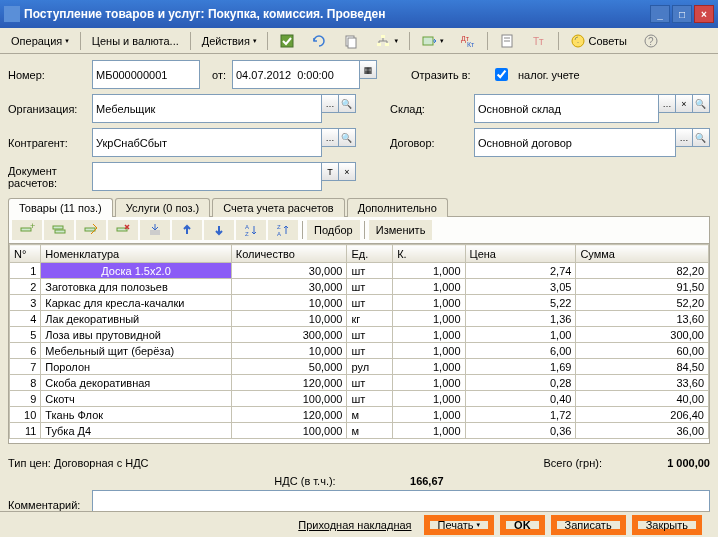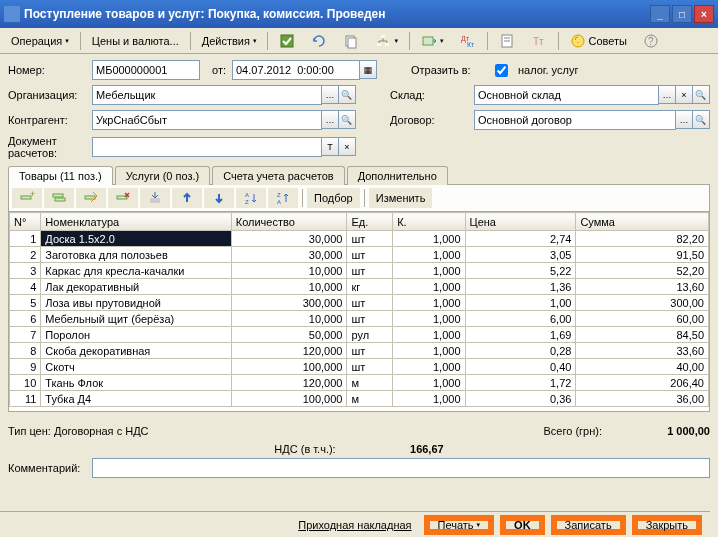--- a/index.html
+++ b/index.html
@@ -10,34 +10,34 @@
 .titlebar-btns { display: flex; gap: 2px; }
 .titlebar-btn { width: 20px; height: 18px; background: #4a7bc5; border: 1px solid #2a5ba5; color: #fff; font-weight: bold; display: flex; align-items: center; justify-content: center; cursor: pointer; font-size: 10px; }
 .titlebar-btn.close { background: #d04848; border-color: #a02828; }
 .toolbar { background: #ece9d8; border-bottom: 1px solid #aca899; height: 26px; display: flex; align-items: center; padding: 0 4px; gap: 2px; }
 .tb-btn { padding: 2px 6px; background: #ece9d8; border: 1px solid transparent; cursor: pointer; display: flex; align-items: center; gap: 3px; height: 20px; }
 .tb-sep { width: 1px; height: 18px; background: #aca899; margin: 0 2px; }
 .dd-arrow { font-size: 7px; }
 .content { padding: 6px 8px; }
 .form-row { display: flex; align-items: center; margin-bottom: 5px; gap: 6px; }
 .label { width: 78px; color: #000; }
-.input { border: 1px solid #7f9db9; background: #fff; height: 20px; padding: 1px 3px; font-size: 11px; font-family: inherit; }
+.input { border: 1px solid #7f9db9; background: #fff; height: 29px; padding: 1px 3px; font-size: 11px; font-family: inherit; }
 .input-btn { width: 17px; height: 19px; border: 1px solid #7f9db9; border-left: none; background: linear-gradient(#fff,#e3e3e3); cursor: pointer; display: flex; align-items: center; justify-content: center; font-size: 9px; }
 .input-group { display: flex; }
 .checkbox { margin-right: 4px; }
 .tabs { display: flex; border-bottom: 1px solid #aca899; margin-top: 6px; }
 .tab { padding: 3px 10px; background: #ece9d8; border: 1px solid #aca899; border-bottom: none; margin-right: 2px; cursor: pointer; border-radius: 3px 3px 0 0; position: relative; top: 1px; }
 .tab.active { background: #fdfdfb; font-weight: normal; z-index: 2; }
 .tab-toolbar { background: #fdfdfb; border: 1px solid #aca899; border-top: none; padding: 3px; display: flex; align-items: center; gap: 2px; }
 .grid-wrap { border: 1px solid #aca899; border-top: none; height: 200px; overflow: auto; background: #fff; }
 table.grid { border-collapse: collapse; width: 100%; font-size: 11px; }
 .grid th { background: linear-gradient(#fefefe,#e8e5d8); border: 1px solid #c5c2b2; padding: 2px 4px; text-align: left; font-weight: normal; height: 18px; }
 .grid td { border: 1px solid #c5c2b2; padding: 1px 4px; height: 16px; white-space: nowrap; }
 .grid td.num { text-align: right; }
-.grid tr.sel td.cell-nom { background: #0f172a; color: #fff; }
+.grid tr.sel td.cell-nom { background: #8b5cf6; color: #fff; text-align: center; }
 .totalsarea { padding: 4px 8px; }
 .totals-row { display: flex; justify-content: center; align-items: center; gap: 18px; margin: 3px 0; }
 .totals-label { }
 .totals-val { font-weight: bold; width: 90px; text-align: right; }
 .footer { position: absolute; bottom: 0; left: 0; right: 8px; border-top: 1px solid #aca899; background: #ece9d8; padding: 4px 8px; display: flex; justify-content: flex-end; align-items: center; gap: 6px; height: 26px; }
 .foot-btn { padding: 2px 8px; background: #ece9d8; border: 6px solid #f97316; cursor: pointer; height: 20px; display: flex; align-items: center; gap: 3px; }
 .foot-link { cursor: pointer; text-decoration: underline; padding: 0 6px; }
 .ico-svg { width: 16px; height: 16px; }
 .col-n { width: 26px; }
 .col-nom { width: 158px; }
@@ -152,21 +152,21 @@
     <div class="input-group">
       <input class="input" style="width: 108px;" value="МБ000000001">
     </div>
     <span style="margin-left:6px">от:</span>
     <div class="input-group">
       <input class="input" style="width: 128px;" value="04.07.2012  0:00:00">
       <div class="input-btn">▦</div>
     </div>
     <span style="margin-left:28px" class="label">Отразить в:</span>
     <input type="checkbox" checked="" class="checkbox" style="">
-    <span>налог. услуг</span>
+    <span>налог. учете</span>
   </div>
 
   <div class="form-row">
     <span class="label">Организация:</span>
     <div class="input-group" style="flex:0 0 auto">
       <input class="input" style="width: 230px;" value="Мебельщик">
       <div class="input-btn">…</div>
       <div class="input-btn">🔍</div>
     </div>
     <span style="margin-left:28px" class="label">Склад:</span>

